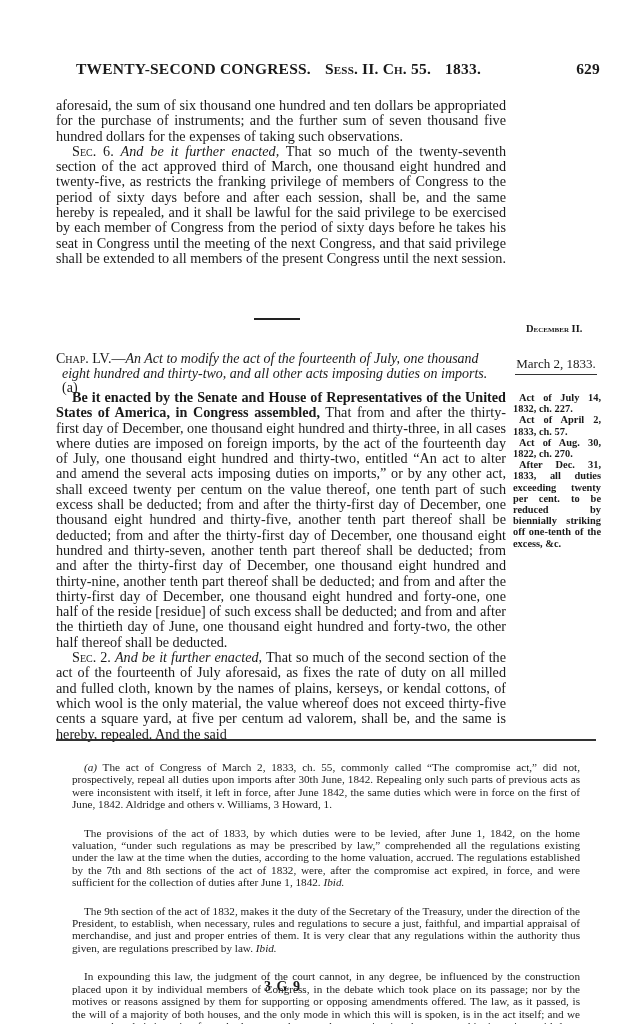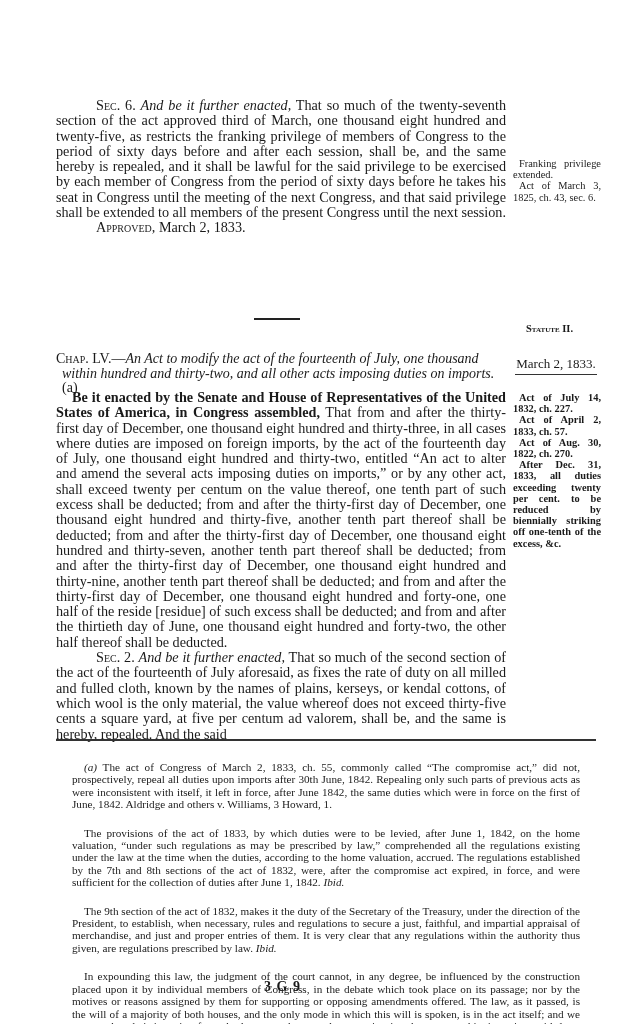--- a/index.html
+++ b/index.html
@@ -14,21 +14,21 @@
   }
   .running-head .rh-sess { font-variant: small-caps; margin-left: 10px; }
   .running-head .rh-year { margin-left: 10px; }
   .running-head .page-no { position: absolute; right: 0; top: 0; }
   .main {
     position: absolute; left: 56px; width: 450px;
     font-size: 14.2px; line-height: 15.3px; text-align: justify;
   }
   .main p { margin: 0; }
   .indent { text-indent: 16px; }
-  .sc { font-variant: small-caps; margin-left: 24px; }
+  .sc { font-variant: small-caps; }
   .it { font-style: italic; }
   .bi { font-weight: bold; }
   .margin {
     position: absolute; left: 513px; width: 88px;
     font-size: 10.4px; line-height: 11.2px; text-align: justify;
   }
   .margin p { margin: 0; }
   .margin .mi { text-indent: 6px; }
   .rule-short { position: absolute; left: 254px; top: 318px; width: 46px; height: 2px; background: #222; }
   .statute { position: absolute; left: 526px; top: 323px; font-size: 10.5px; font-variant: small-caps; font-weight: bold; }
@@ -43,46 +43,46 @@
     font-size: 11.2px; line-height: 12.4px; text-align: justify;
   }
   .footnotes p { margin: 16px; text-indent: 12px; }
   .signature { position: absolute; left: 264px; top: 979px; font-size: 14px; font-weight: bold; letter-spacing: 1px; }
 </style>
 </head>
 <body>
 
 <div class="page">
 
+  <div class="running-head">
+    <span>TWENTY-SECOND CONGRESS.</span>
+    <span class="rh-sess">Sess. II. Ch. 55.</span>
+    <span class="rh-year">1833.</span>
+    <span class="page-no">629</span>
+  </div>
 
   <div class="main" style="top:98px;">
+    <p>aforesaid, the sum of six thousand one hundred and ten dollars be appropriated for the purchase of instruments; and the further sum of seven thousand five hundred dollars for the expenses of taking such observations.</p>
     <p class="indent">
       <span class="sc">Sec. 6.</span>
       <span class="it">And be it further enacted,</span><span> That so much of the twenty-seventh section of the act approved third of March, one thousand eight hundred and twenty-five, as restricts the franking privilege of members of Congress to the period of sixty days before and after each session, shall be, and the same hereby is repealed, and it shall be lawful for the said privilege to be exercised by each member of Congress from the period of sixty days before he takes his seat in Congress until the meeting of the next Congress, and that said privilege shall be extended to all members of the present Congress until the next session.</span>
     </p>
-    <p class="indent">
-      <span class="sc">Approved,</span><span> March 2, 1833.</span>
-    </p>
   </div>
 
-  <div class="margin" style="top:158px;">
-    <p class="mi">Franking privilege extended.</p>
-    <p class="mi">Act of March 3, 1825, ch. 43, sec. 6.</p>
-  </div>
 
   <div class="rule-short"></div>
 
-  <div class="statute">Statute II.</div>
+  <div class="statute">December II.</div>
 
   <div class="chap">
     <div>
       <span class="chap-label">Chap. LV.</span><span>—</span><span class="chap-title">An Act to modify the act of the fourteenth of July, one thousand</span>
     </div>
     <div class="line2">
-      <span class="chap-title">within hundred and thirty-two, and all other acts imposing duties on imports.</span><span> (a)</span>
+      <span class="chap-title">eight hundred and thirty-two, and all other acts imposing duties on imports.</span><span> (a)</span>
     </div>
   </div>
 
   <div class="date-box">March 2, 1833.</div>
 
   <div class="main" style="top:390px;">
     <p class="indent">
       <span class="bi">Be it enacted by the Senate and House of Representatives of the United States of America, in Congress assembled,</span><span> That from and after the thirty-first day of December, one thousand eight hundred and thirty-three, in all cases where duties are imposed on foreign imports, by the act of the fourteenth day of July, one thousand eight hundred and thirty-two, entitled “An act to alter and amend the several acts imposing duties on imports,” or by any other act, shall exceed twenty per centum on the value thereof, one tenth part of such excess shall be deducted; from and after the thirty-first day of December, one thousand eight hundred and thirty-five, another tenth part thereof shall be deducted; from and after the thirty-first day of December, one thousand eight hundred and thirty-seven, another tenth part thereof shall be deducted; from and after the thirty-first day of December, one thousand eight hundred and thirty-nine, another tenth part thereof shall be deducted; and from and after the thirty-first day of December, one thousand eight hundred and forty-one, one half of the reside [residue] of such excess shall be deducted; and from and after the thirtieth day of June, one thousand eight hundred and forty-two, the other half thereof shall be deducted.</span>
     </p>
     <p class="indent">

